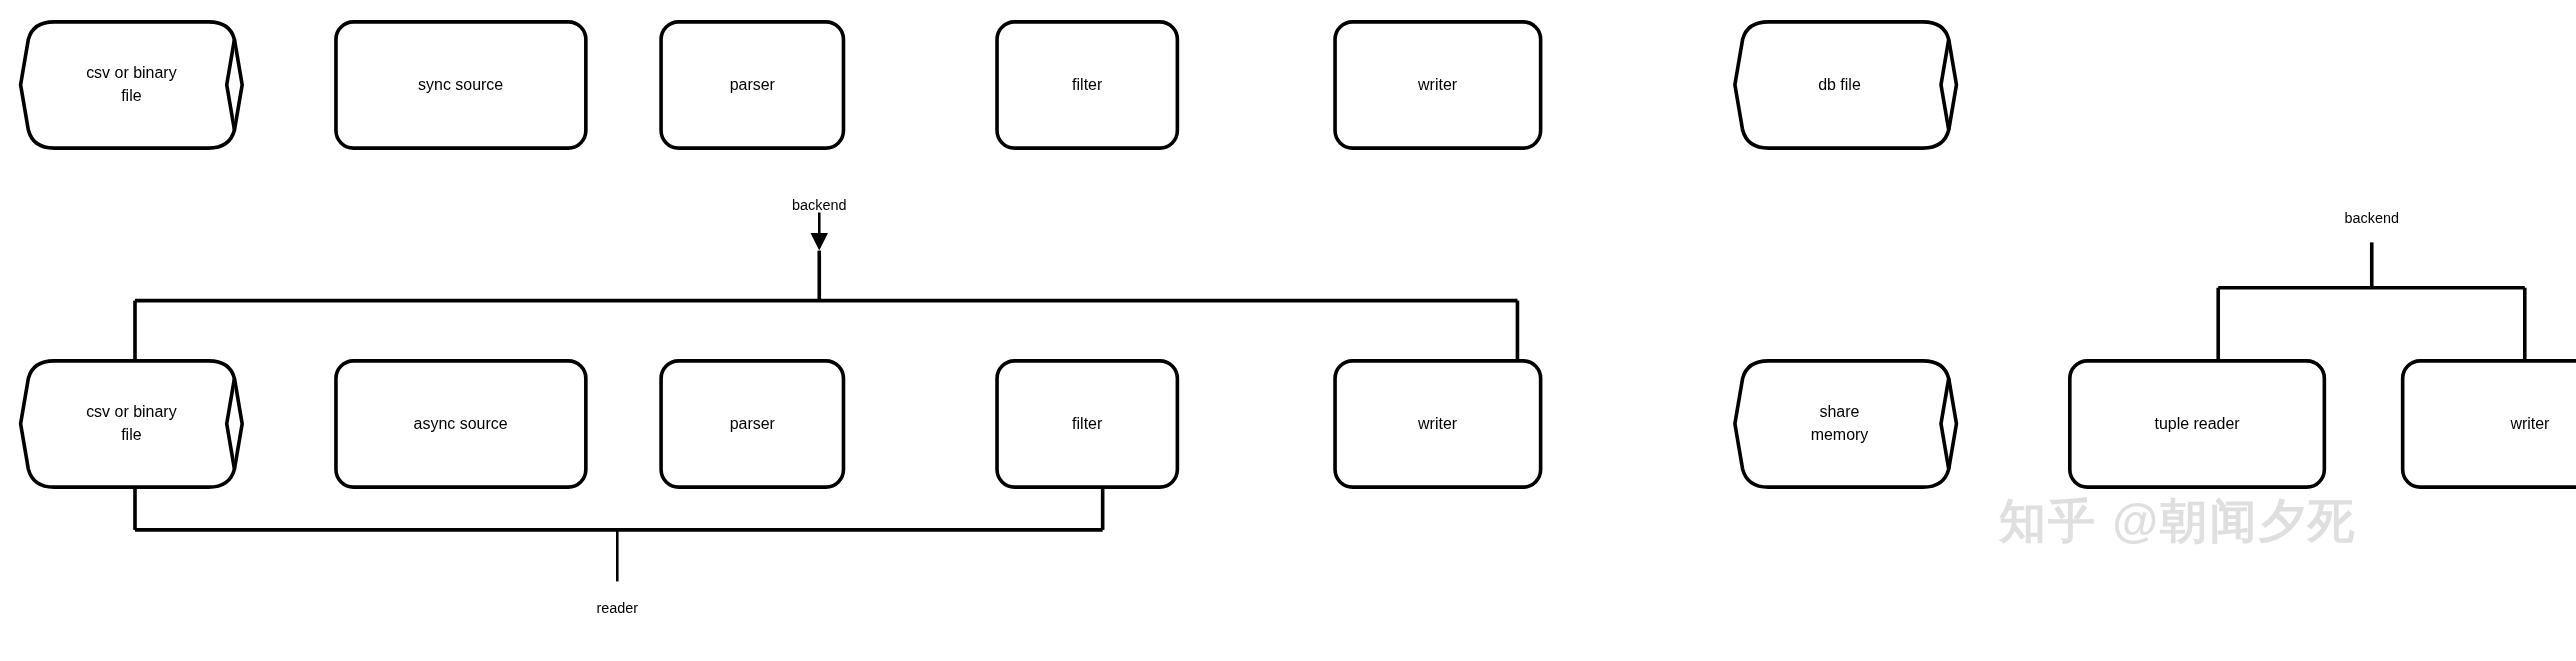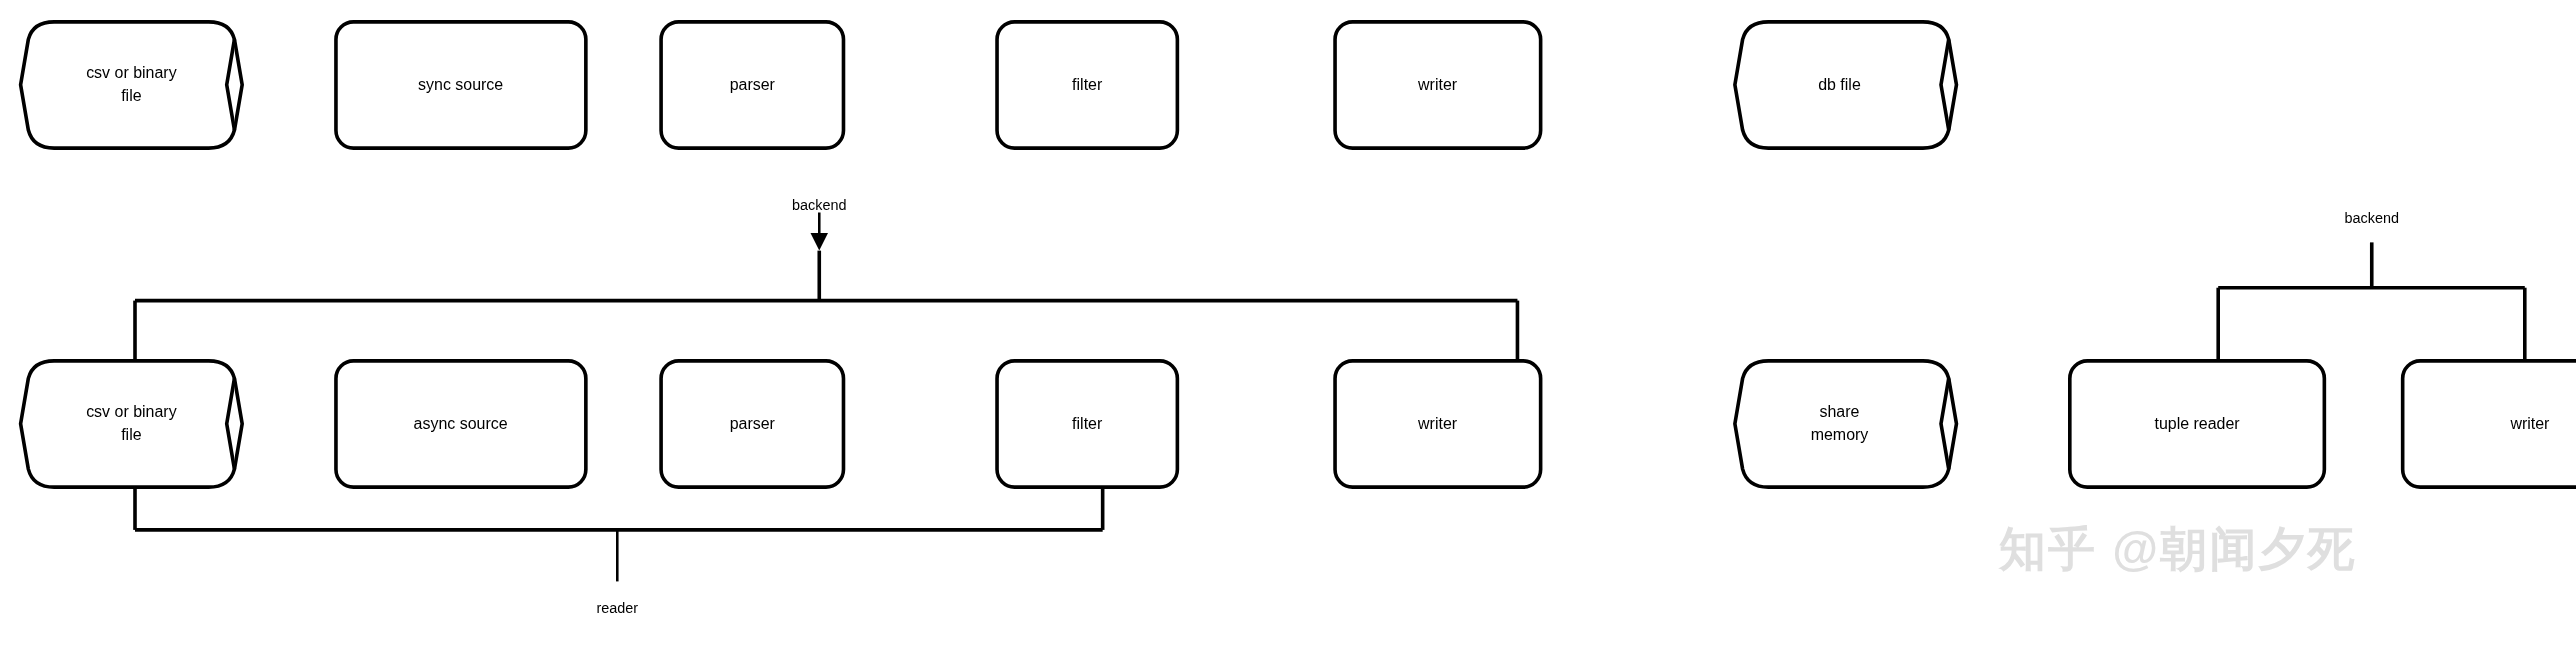--- a/index.html
+++ b/index.html
@@ -190,16 +190,16 @@
       <text class="node-text" x="4264" y="824">tuple reader</text>
     </g>
 
     <g>
       <rect class="shape-stroke" fill="#F99B32" x="4663" y="700" width="494" height="245" rx="34" ry="34"></rect>
       <text class="node-text" x="4910" y="824">writer</text>
     </g>
 
   </svg>
 
-  <div class="watermark" style="left:1999px; top:518px;">知乎 @朝闻夕死</div>
+  <div class="watermark" style="left:1999px; top:490px;">知乎 @朝闻夕死</div>
 
 </div>
 
 
 </body></html>

